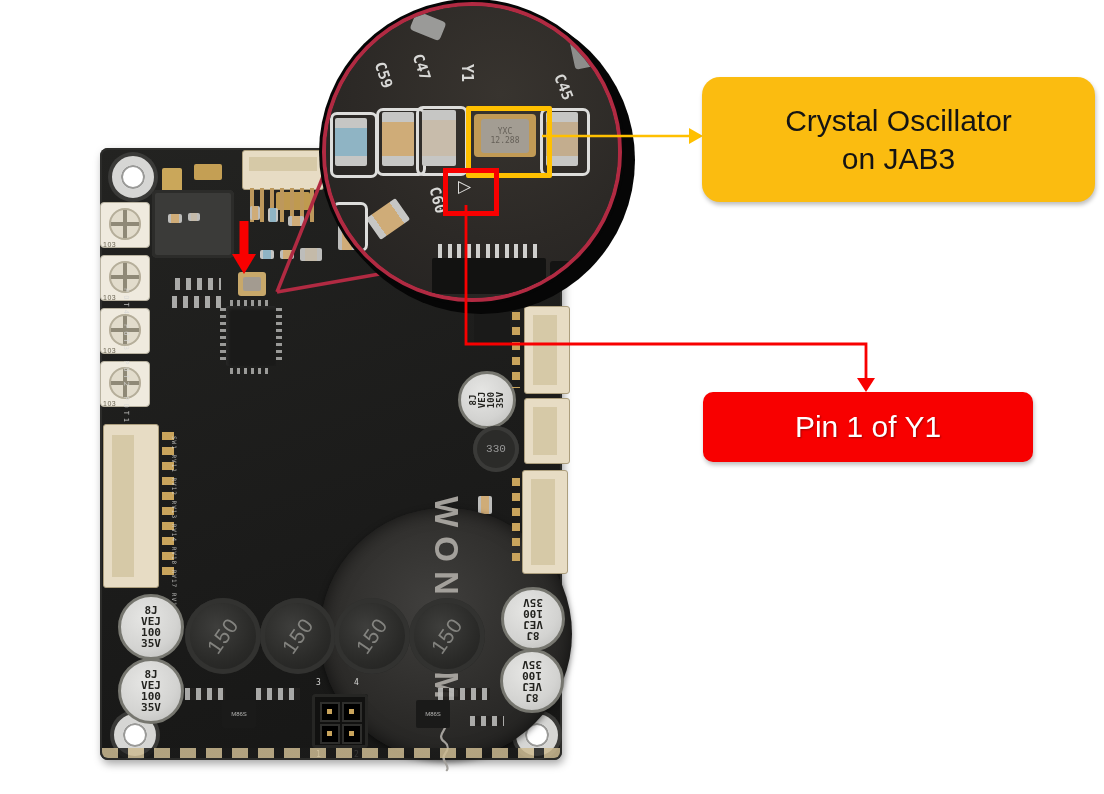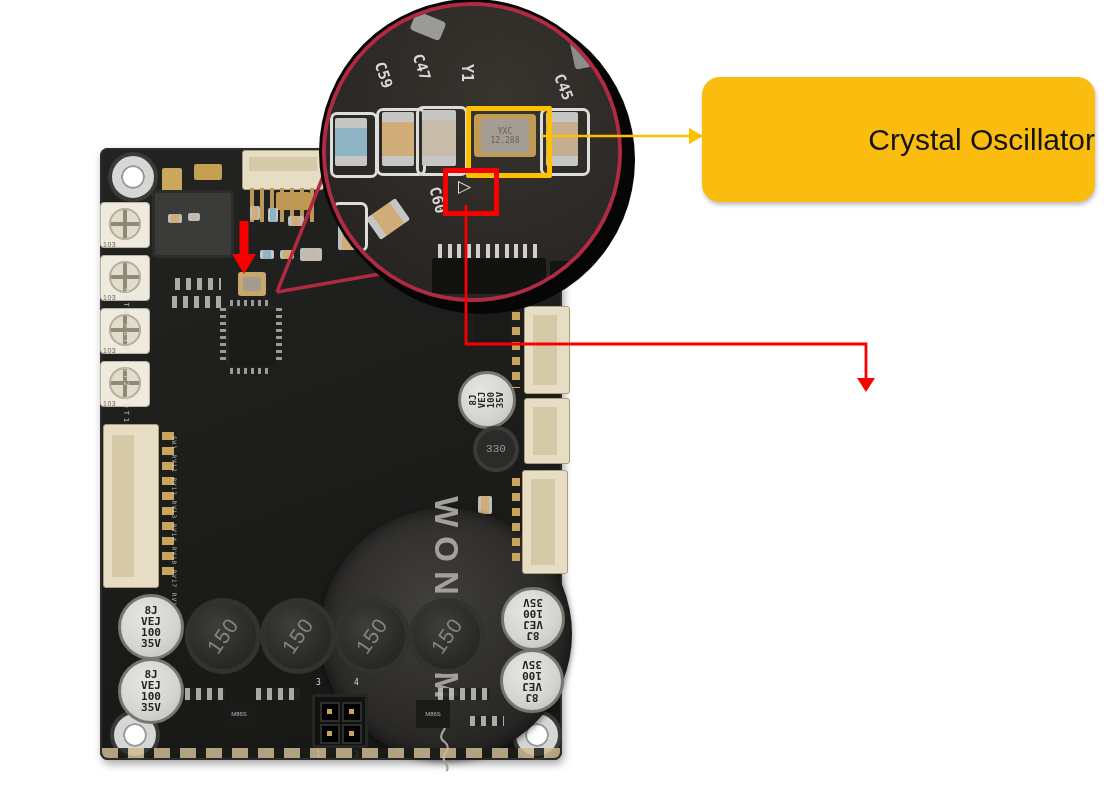--- a/index.html
+++ b/index.html
@@ -52,21 +52,21 @@
   #crystal{background:#c19a55;border-radius:4px;display:flex;align-items:center;justify-content:center;}
   #crystal .face{width:48px;height:34px;background:#a39d93;border-radius:3px;display:flex;align-items:center;justify-content:center;}
   #crystal .mark{font-size:8px;line-height:9px;color:#656058;white-space:pre-line;text-align:center;font-family:"DejaVu Sans Mono",monospace;}
   #xtal-box{border:5px solid var(--c-highlight);border-radius:2px;background:rgba(0,0,0,0);}
   #pin1-box{border:5px solid var(--c-red);background:rgba(0,0,0,0);}
 
   
   .callout{z-index:5;display:flex;flex-direction:column;align-items:center;justify-content:center;
            text-align:center;box-shadow:1px 3px 4px rgba(0,0,0,.25);}
   #callout-crystal{left:702px;top:77px;width:393px;height:125px;border-radius:18px;
-           background:var(--c-yellow);color:#141414;font-size:30px;line-height:38px;align-items:flex-end;}
+           background:var(--c-yellow);color:#141414;font-size:30px;line-height:38px;}
   #callout-pin1{left:703px;top:392px;width:330px;height:70px;border-radius:10px;
            background:var(--c-red);color:#fff;font-size:30px;text-shadow:1px 1px 2px rgba(0,0,0,.35);}
 
   svg.overlay{position:absolute;left:0;top:0;pointer-events:none;}
   #svg-under{z-index:2;}
   #svg-over{z-index:4;}
 
   #wondom-wrap{left:220px;top:360px;width:252px;height:252px;border-radius:50%;
       background:radial-gradient(circle at 44% 38%,#403f3d 0%,#2c2b29 55%,#1d1d1c 100%);
       box-shadow:inset 0 0 18px rgba(0,0,0,.6), 0 2px 6px rgba(0,0,0,.5);
@@ -308,15 +308,19 @@
 
   <svg id="svg-over" class="overlay" width="1104" height="794">
     <line x1="542" y1="136" x2="691" y2="136" style="stroke:var(--c-highlight);" stroke-width="2.6"></line>
     <polygon points="689,128 703,136 689,144" style="fill:var(--c-highlight);"></polygon>
     <polyline points="466,205 466,344 866,344 866,380" fill="none" style="stroke:var(--c-red);" stroke-width="2.8"></polyline>
     <polygon points="857,378 875,378 866,392" style="fill:var(--c-red);"></polygon>
   </svg>
 
   <div id="callout-crystal" class="abs callout">
     <span>Crystal Oscillator</span>
+    <span>on JAB3</span>
   </div>
+  <div id="callout-pin1" class="abs callout">
+    <span>Pin 1 of Y1</span>
+  </div>
 
 </div>
 
 </body></html>

